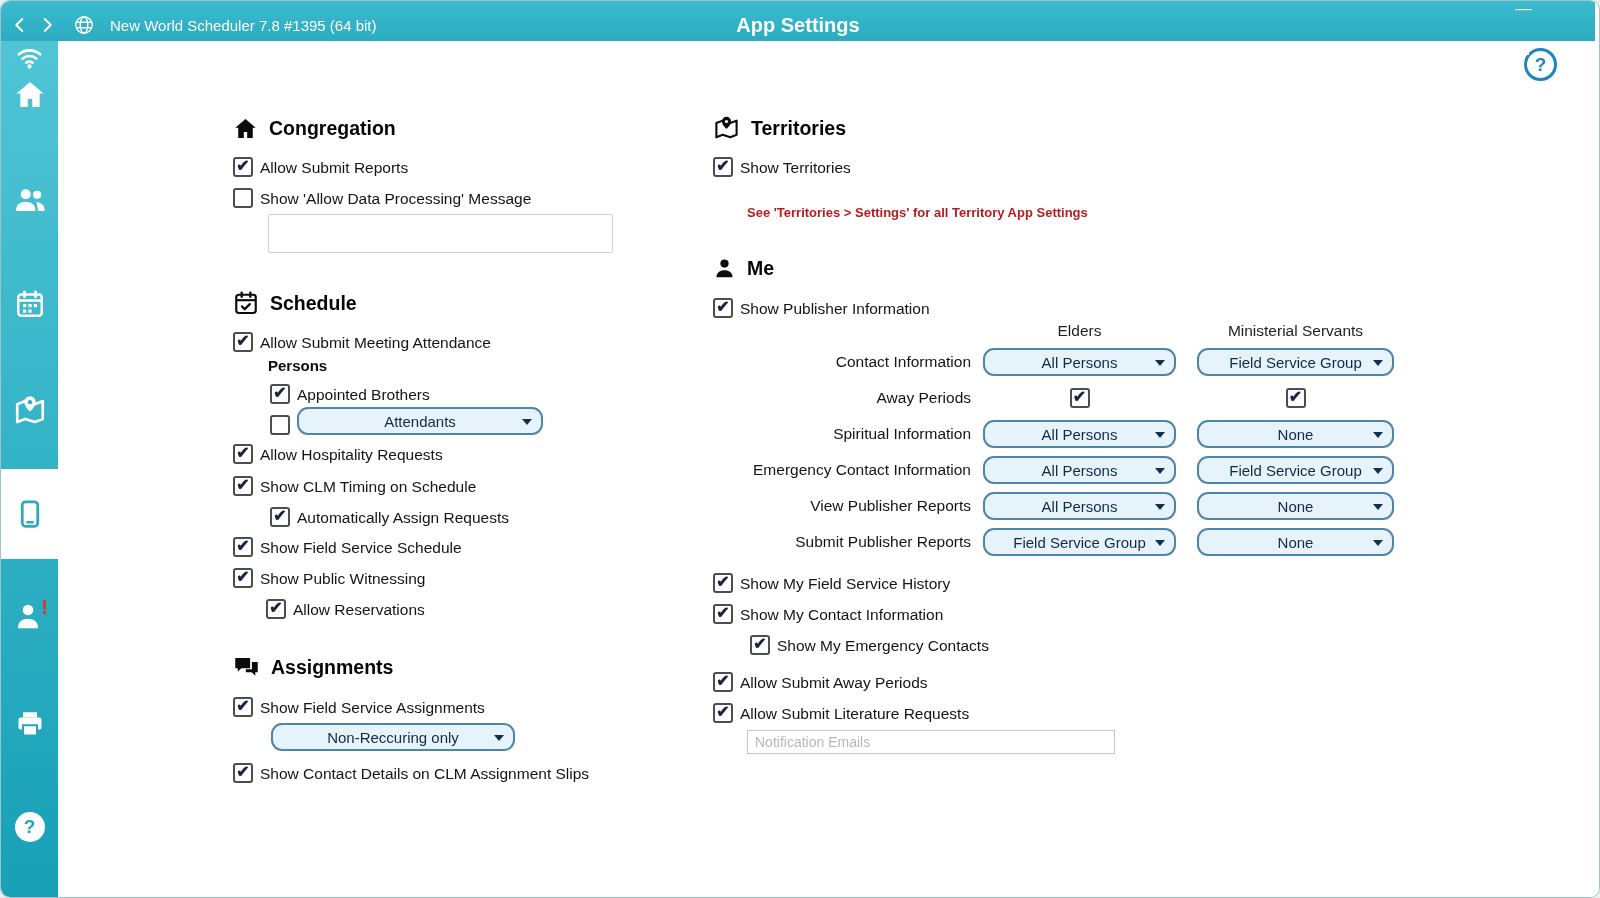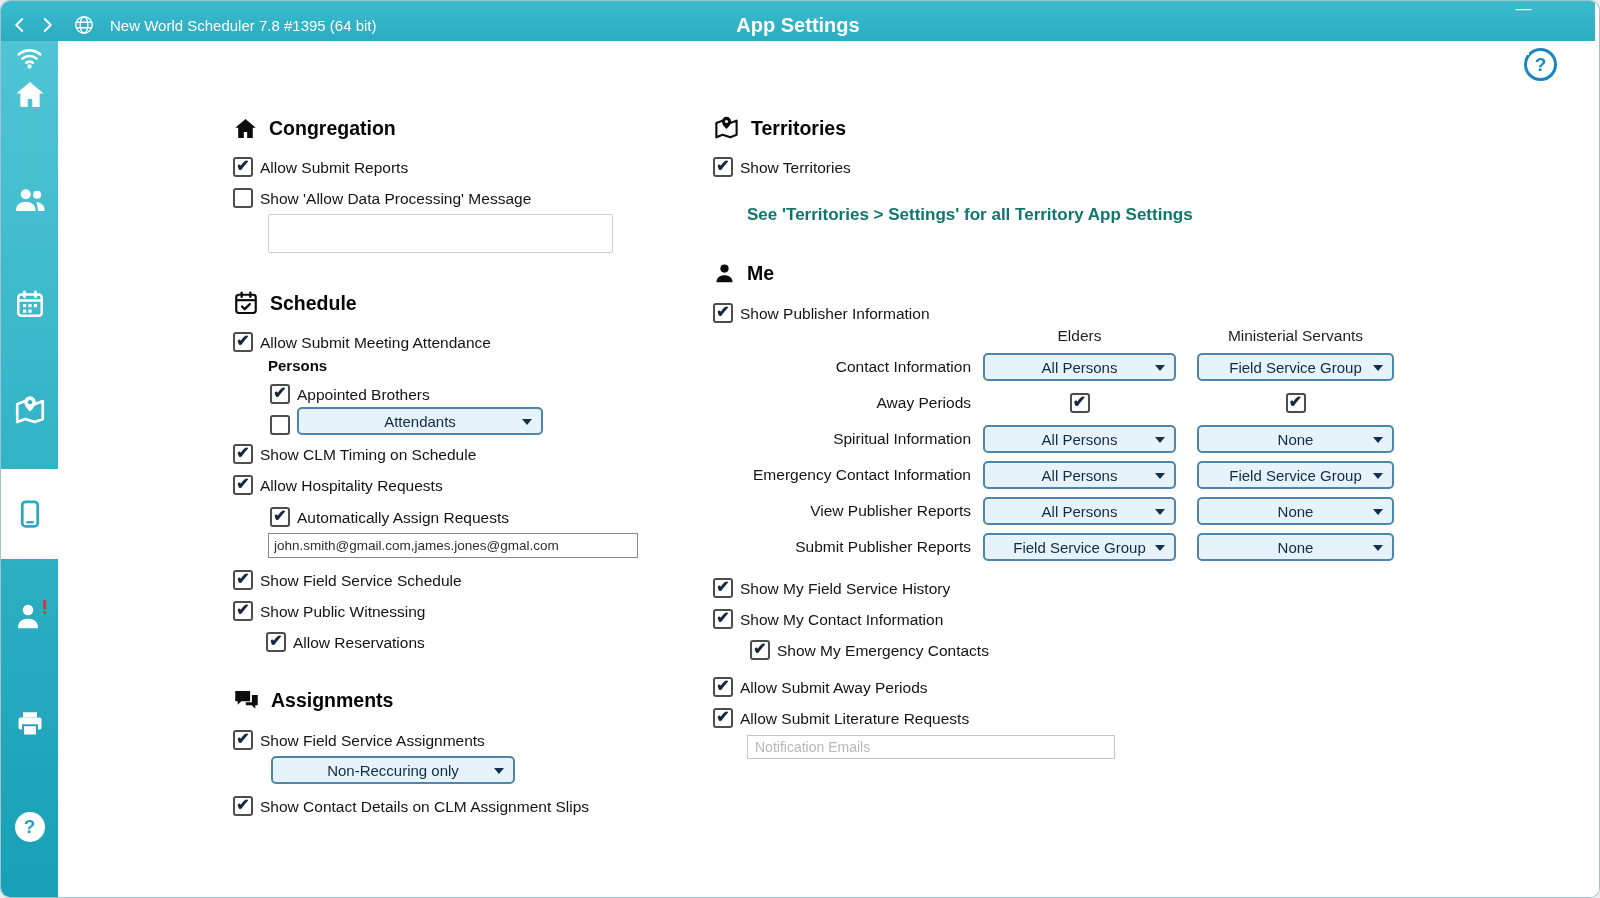--- a/index.html
+++ b/index.html
@@ -40,35 +40,35 @@
   .sec { display:flex; align-items:center; gap:11px; height:26px; font-size:19.5px; font-weight:bold; color:#050505; }
   .row { display:flex; align-items:flex-end; gap:7px; min-height:24px; font-size:15.5px; color:#141414; }
   .plabel { margin-left:35px; font-weight:bold; font-size:15px; color:#0d0d0d; }
   .ind  { margin-left:37px; }
   .ind2 { margin-left:33px; }
 
   .cb { width:20px; height:20px; flex:none; border:2px solid #4d4d4d; border-radius:3px; background:#fff;
     display:inline-flex; align-items:center; justify-content:center; cursor:pointer; }
   .cb.on::after { content:"\2714"; color:#16263f; font-size:16px; font-weight:bold; line-height:1; margin-top:-2px; }
 
-  .dd { position:relative; height:28px; background:#e7f3fa; border:2px solid #4d85ab; border-radius:5px;
+  .dd { position:relative; height:28px; background:#e7f3fa; border:2px solid #4d85ab; border-radius:11px;
     display:flex; align-items:center; justify-content:center; font-size:15px; color:#0f2b47; cursor:pointer; }
   .dd::after { content:""; position:absolute; right:9px; top:10px;
     border-left:5px solid transparent; border-right:5px solid transparent; border-top:6px solid #123050; }
   .dd-att { width:246px; }
   .dd-rec { width:244px; }
   .dd.w1 { width:193px; }
   .dd.w2 { width:197px; }
 
   .msg-input   { display:block; margin-left:35px; width:345px; height:39px; border:1px solid #cfcfcf; border-radius:2px; font-family:inherit; }
   .email-input { display:block; margin-left:35px; width:370px; height:25px; border:1px solid #8a8a8a; font-size:13.5px; color:#2e2e2e; padding:0 5px; font-family:inherit; }
   .notif-input { display:block; margin-left:34px; width:368px; height:24px; border:1px solid #c6c6c6; font-size:14px; color:#333; padding:0 7px; font-family:inherit; }
   .notif-input::placeholder { color:#b8b8b8; }
 
-  .link { margin-left:34px; font-size:17px; font-weight:bold; color:#0f766e; }
+  .link { margin-left:34px; font-size:13px; font-weight:bold; color:#b91c1c; }
 
   .me-table { display:grid; grid-template-columns:258px 217px 215px; grid-template-rows:26px repeat(6,36px); align-items:center; }
   .me-table .lab  { justify-self:end; text-align:right; font-size:15.5px; color:#141414; }
   .me-table .head { justify-self:center; font-size:15.5px; color:#1e1e1e; }
   .me-table .ctl  { justify-self:center; }
 
   .mb3{margin-bottom:3px;} .mb5{margin-bottom:5px;} .mb6{margin-bottom:6px;} .mb7{margin-bottom:7px;}
   .mb8{margin-bottom:8px;} .mb9{margin-bottom:9px;} .mb11{margin-bottom:28px;} .mb12{margin-bottom:12px;}
   .mb13{margin-bottom:13px;} .mb35{margin-bottom:35px;} .mb37{margin-bottom:37px;}
 
@@ -233,36 +233,35 @@
         <span>Appointed Brothers</span>
       </div>
 
       <div class="row ind mb5">
         <span class="cb"></span>
         <span class="dd dd-att">
             <span>Attendants</span>
           </span>
       </div>
 
+      <div class="row mb8">
+        <span class="cb on"></span>
+        <span>Allow Hospitality Requests</span>
+      </div>
+
       <div class="row mb7">
         <span class="cb on"></span>
         <span>Show CLM Timing on Schedule</span>
       </div>
 
-      <div class="row mb8">
-        <span class="cb on"></span>
-        <span>Allow Hospitality Requests</span>
-      </div>
-
       <div class="row ind mb6">
         <span class="cb on"></span>
         <span>Automatically Assign Requests</span>
       </div>
 
-      <input class="email-input mb8" type="text" value="john.smith@gmail.com,james.jones@gmal.com" style="">
 
       <div class="row mb7">
         <span class="cb on"></span>
         <span>Show Field Service Schedule</span>
       </div>
 
       <div class="row mb7">
         <span class="cb on"></span>
         <span>Show Public Witnessing</span>
       </div>

